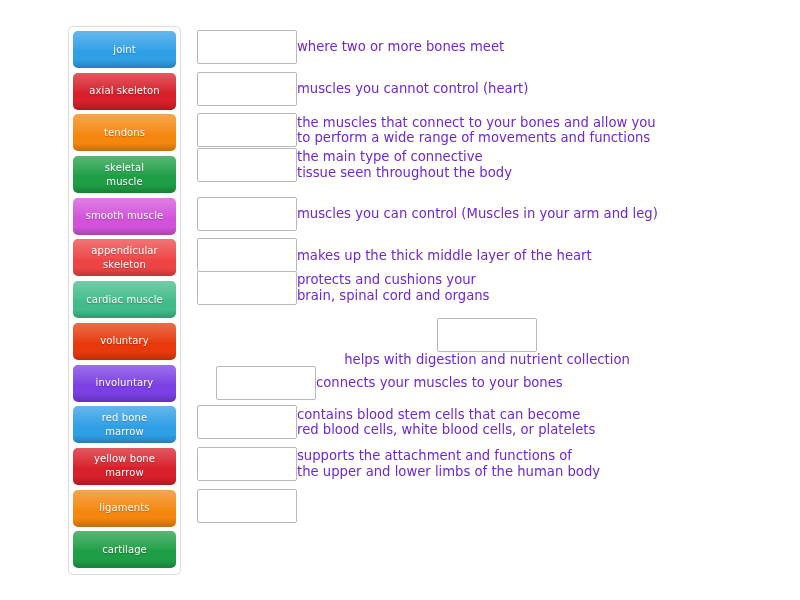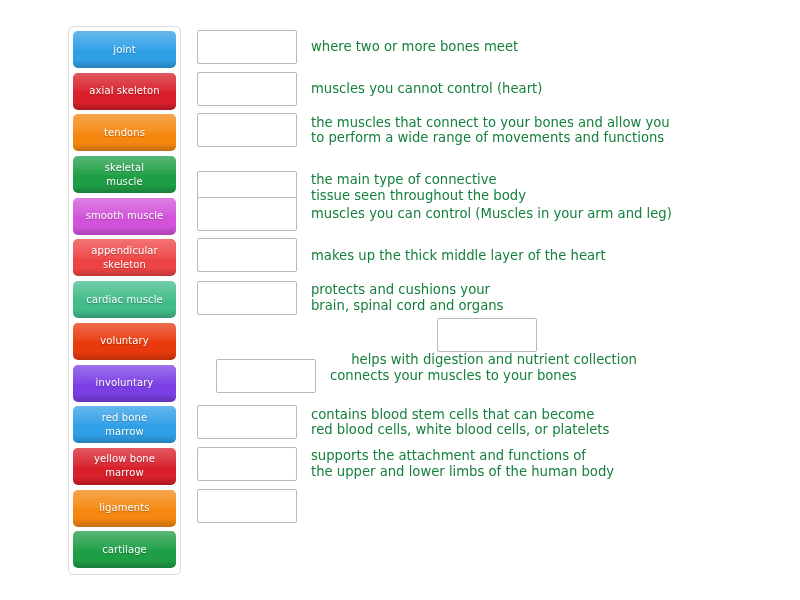--- a/index.html
+++ b/index.html
@@ -102,22 +102,21 @@
     width: 100px;
     height: 34px;
     flex: 0 0 auto;
     background: #ffffff;
     border: 1px solid #b9b9b9;
     border-radius: 2px;
     cursor: pointer;
   }
   .definition {
     flex: 1 1 auto;
-    margin-left: 14px;
-    color: #15803d;
+    color: #6d28d9;
     font-size: 13.2px;
     line-height: 15.5px;
     white-space: pre-line;
     text-align: left;
   }
 </style>
 </head>
 <body>
 
 <div class="board">
@@ -175,43 +174,43 @@
       </div>
       <div class="row" style="top: 41.7px;">
         <div class="dropzone"></div>
         <div class="definition">muscles you cannot control (heart)</div>
       </div>
       <div class="row" style="top: 83.4px;">
         <div class="dropzone"></div>
         <div class="definition">the muscles that connect to your bones and allow you
 to perform a wide range of movements and functions</div>
       </div>
-      <div class="row" style="top: 141px; align-items: center;">
+      <div class="row" style="top: 118px; align-items: center;">
         <div class="dropzone"></div>
         <div class="definition">the main type of connective
 tissue seen throughout the body</div>
       </div>
       <div class="row" style="top: 208.5px;">
         <div class="dropzone"></div>
         <div class="definition">makes up the thick middle layer of the heart</div>
       </div>
       <div class="row" style="top: 166.8px;">
         <div class="dropzone"></div>
         <div class="definition">muscles you can control (Muscles in your arm and leg)</div>
       </div>
-      <div class="row" style="top: 251px;">
+      <div class="row" style="top: 241px;">
         <div class="dropzone"></div>
         <div class="definition">protects and cushions your
 brain, spinal cord and organs</div>
       </div>
       <div class="row" style="top: 292px; flex-direction: column;">
         <div class="dropzone"></div>
         <div class="definition">helps with digestion and nutrient collection</div>
       </div>
-      <div class="row" style="top: 329px; padding-left: 19px;">
+      <div class="row" style="top: 336px; padding-left: 19px;">
         <div class="dropzone"></div>
         <div class="definition">connects your muscles to your bones</div>
       </div>
       <div class="row" style="top: 375.3px;">
         <div class="dropzone"></div>
         <div class="definition">contains blood stem cells that can become
 red blood cells, white blood cells, or platelets</div>
       </div>
       <div class="row" style="top: 417px;">
         <div class="dropzone"></div>

